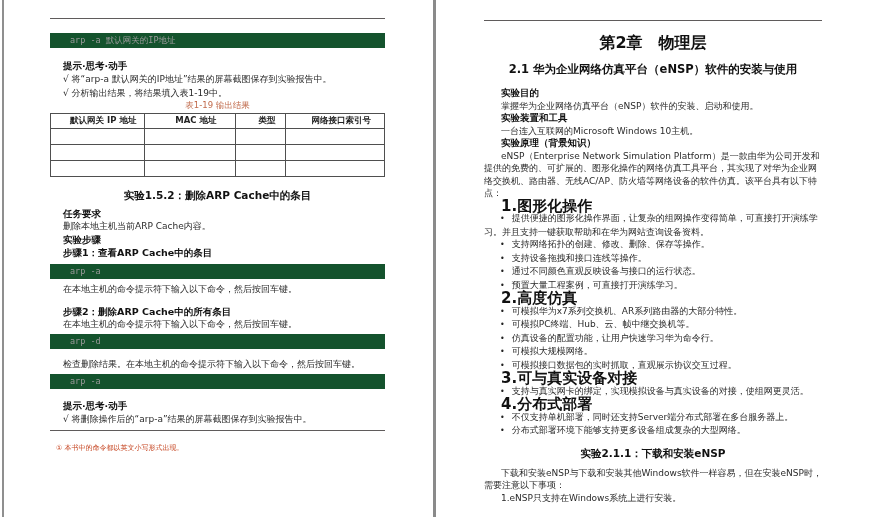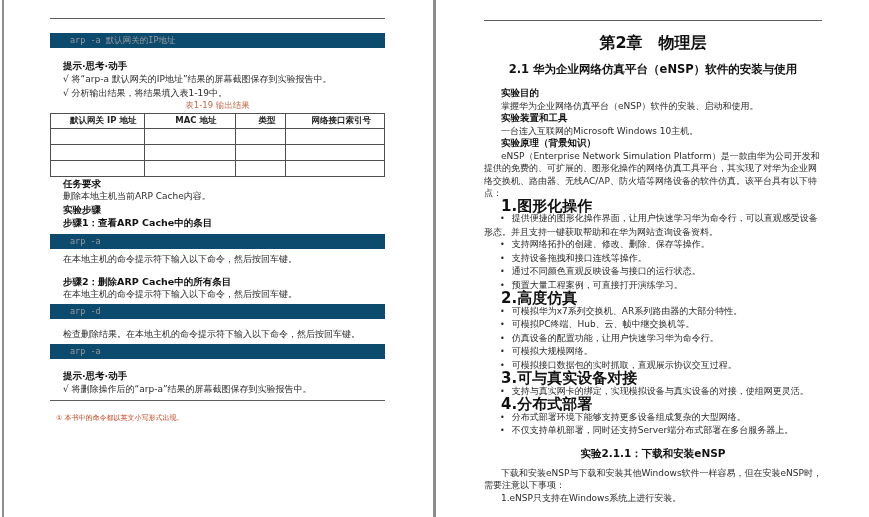--- a/index.html
+++ b/index.html
@@ -18,21 +18,21 @@
   .spread { display:flex; width:869px; height:517px; }
   .page { background:#fff; height:517px; }
   .page-left  { width:433px; padding:18px 48px 0 50px; }
   .gutter     { width:3px; background:#8a8a8a; height:517px; }
   .page-right { flex:1; padding:20px 47px 0 48px; }
 
   .rule { border-top:1.5px solid #5f5b5b; height:0; }
 
   
   .code {
-    background:#0c4a6e; color:#9a9a9a;
+    background:#14532d; color:#9a9a9a;
     font-family:"DejaVu Sans Mono", monospace;
     font-size:8.5px; line-height:9px;
     padding:3px 4px 3px 20px;
   }
   .code-1 { margin-top:14px; }
   .lp .lbl { font-weight:bold; font-size:9.5px; line-height:13px; margin-left:13px; color:#111; }
   .lp .tips-title { margin-top:11px; }
   .lp .tip { font-size:9px; line-height:14px; margin-left:13px; }
   .lp .body { font-size:9px; line-height:13px; margin-left:13px; }
   .cap { text-align:center; color:#c06a4a; font-size:8.5px; line-height:11px; }
@@ -107,20 +107,21 @@
           </tr>
         <tr>
             <td></td>
             <td></td>
             <td></td>
             <td></td>
           </tr>
       </tbody>
     </table>
 
+    <h3 class="exp-title">实验1.5.2：删除ARP Cache中的条目</h3>
 
     <h4 class="lbl">任务要求</h4>
     <p class="body">删除本地主机当前ARP Cache内容。</p>
     <h4 class="lbl">实验步骤</h4>
     <h4 class="lbl">步骤1：查看ARP Cache中的条目</h4>
 
     <div class="code code-2">
       <span>arp -a</span>
     </div>
     <p class="body">在本地主机的命令提示符下输入以下命令，然后按回车键。</p>
@@ -153,38 +154,38 @@
     <h4 class="lbl purpose-lbl">实验目的</h4>
     <p class="body indent">掌握华为企业网络仿真平台（eNSP）软件的安装、启动和使用。</p>
 
     <h4 class="lbl">实验装置和工具</h4>
     <p class="body indent">一台连入互联网的Microsoft Windows 10主机。</p>
 
     <h4 class="lbl">实验原理（背景知识）</h4>
     <p class="body para">eNSP（Enterprise Network Simulation Platform）是一款由华为公司开发和提供的免费的、可扩展的、图形化操作的网络仿真工具平台，其实现了对华为企业网络交换机、路由器、无线AC/AP、防火墙等网络设备的软件仿真。该平台具有以下特点：</p>
 
     <h4 class="feat">1.图形化操作</h4>
-    <p class="bullet">提供便捷的图形化操作界面，让用户快速学习华为命令行，可以直观感受设备形态。并且支持一键获取帮助和在华为网站查询设备资料。</p>
+    <p class="bullet">提供便捷的图形化操作界面，让复杂的组网操作变得简单，可直接打开演练学习。并且支持一键获取帮助和在华为网站查询设备资料。</p>
     <p class="bullet">支持网络拓扑的创建、修改、删除、保存等操作。</p>
     <p class="bullet">支持设备拖拽和接口连线等操作。</p>
     <p class="bullet">通过不同颜色直观反映设备与接口的运行状态。</p>
     <p class="bullet">预置大量工程案例，可直接打开演练学习。</p>
 
     <h4 class="feat">2.高度仿真</h4>
     <p class="bullet">可模拟华为x7系列交换机、AR系列路由器的大部分特性。</p>
     <p class="bullet">可模拟PC终端、Hub、云、帧中继交换机等。</p>
     <p class="bullet">仿真设备的配置功能，让用户快速学习华为命令行。</p>
     <p class="bullet">可模拟大规模网络。</p>
     <p class="bullet">可模拟接口数据包的实时抓取，直观展示协议交互过程。</p>
 
     <h4 class="feat">3.可与真实设备对接</h4>
     <p class="bullet">支持与真实网卡的绑定，实现模拟设备与真实设备的对接，使组网更灵活。</p>
 
     <h4 class="feat">4.分布式部署</h4>
+    <p class="bullet">不仅支持单机部署，同时还支持Server端分布式部署在多台服务器上。</p>
     <p class="bullet">分布式部署环境下能够支持更多设备组成复杂的大型网络。</p>
-    <p class="bullet">不仅支持单机部署，同时还支持Server端分布式部署在多台服务器上。</p>
 
     <h3 class="exp-title">实验2.1.1：下载和安装eNSP</h3>
     <p class="body para">下载和安装eNSP与下载和安装其他Windows软件一样容易，但在安装eNSP时，需要注意以下事项：</p>
     <p class="body para">1.eNSP只支持在Windows系统上进行安装。</p>
   </section>
 
 </div>
 
 </body></html>

